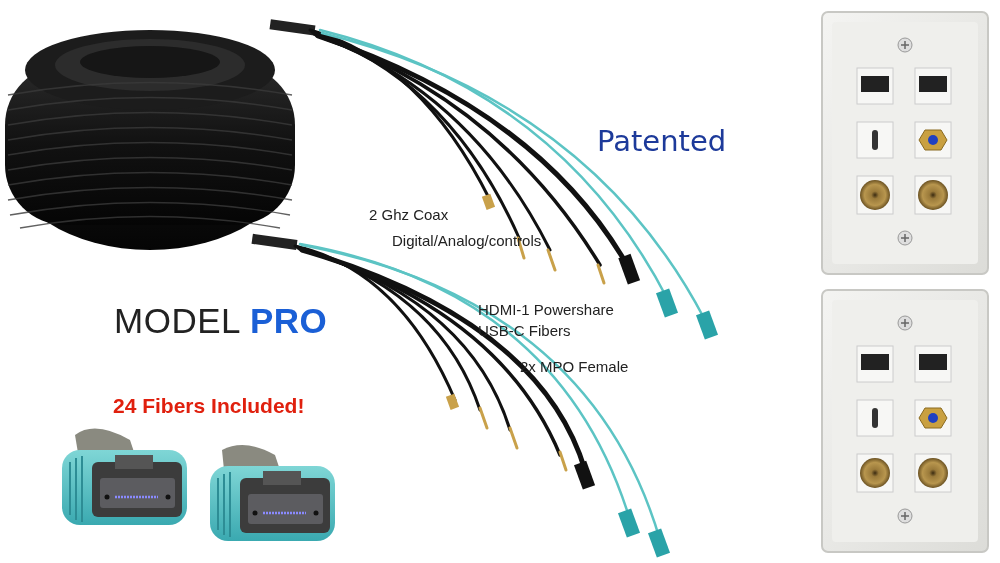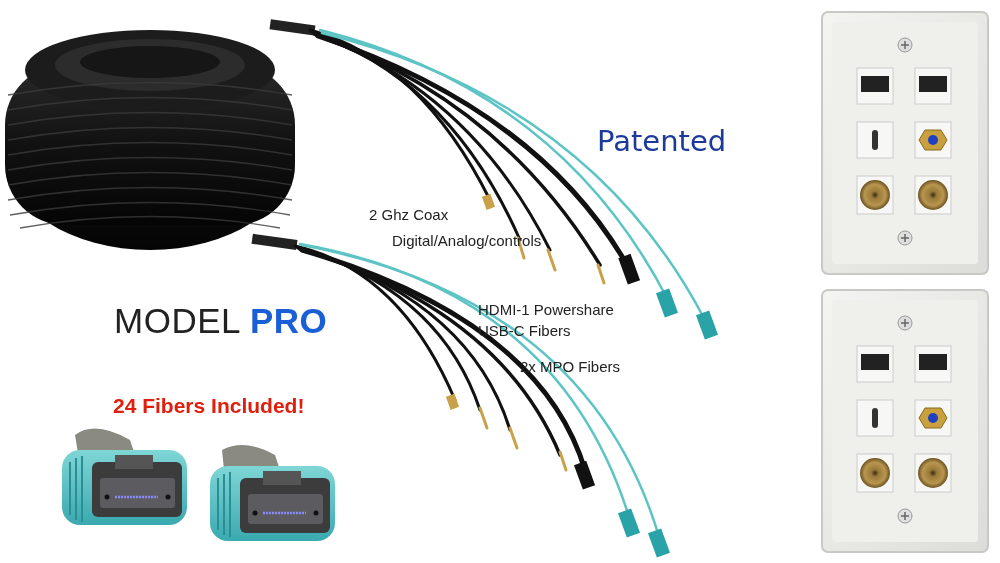--- a/index.html
+++ b/index.html
@@ -188,14 +188,14 @@
 <div class="label" style="left:392px;top:230px;">
   <div>Digital/Analog/controls</div>
 </div>
 
 <div class="label right" style="left:478px;top:281px;width:170px;">
   <div>HDMI-1 Powershare</div>
   <div>USB-C Fibers</div>
 </div>
 
 <div class="label right" style="left:520px;top:338px;width:190px;">
-  <div>2x MPO Fibers</div>
+  <div>2x MPO Female</div>
 </div>
 
 </body></html>

